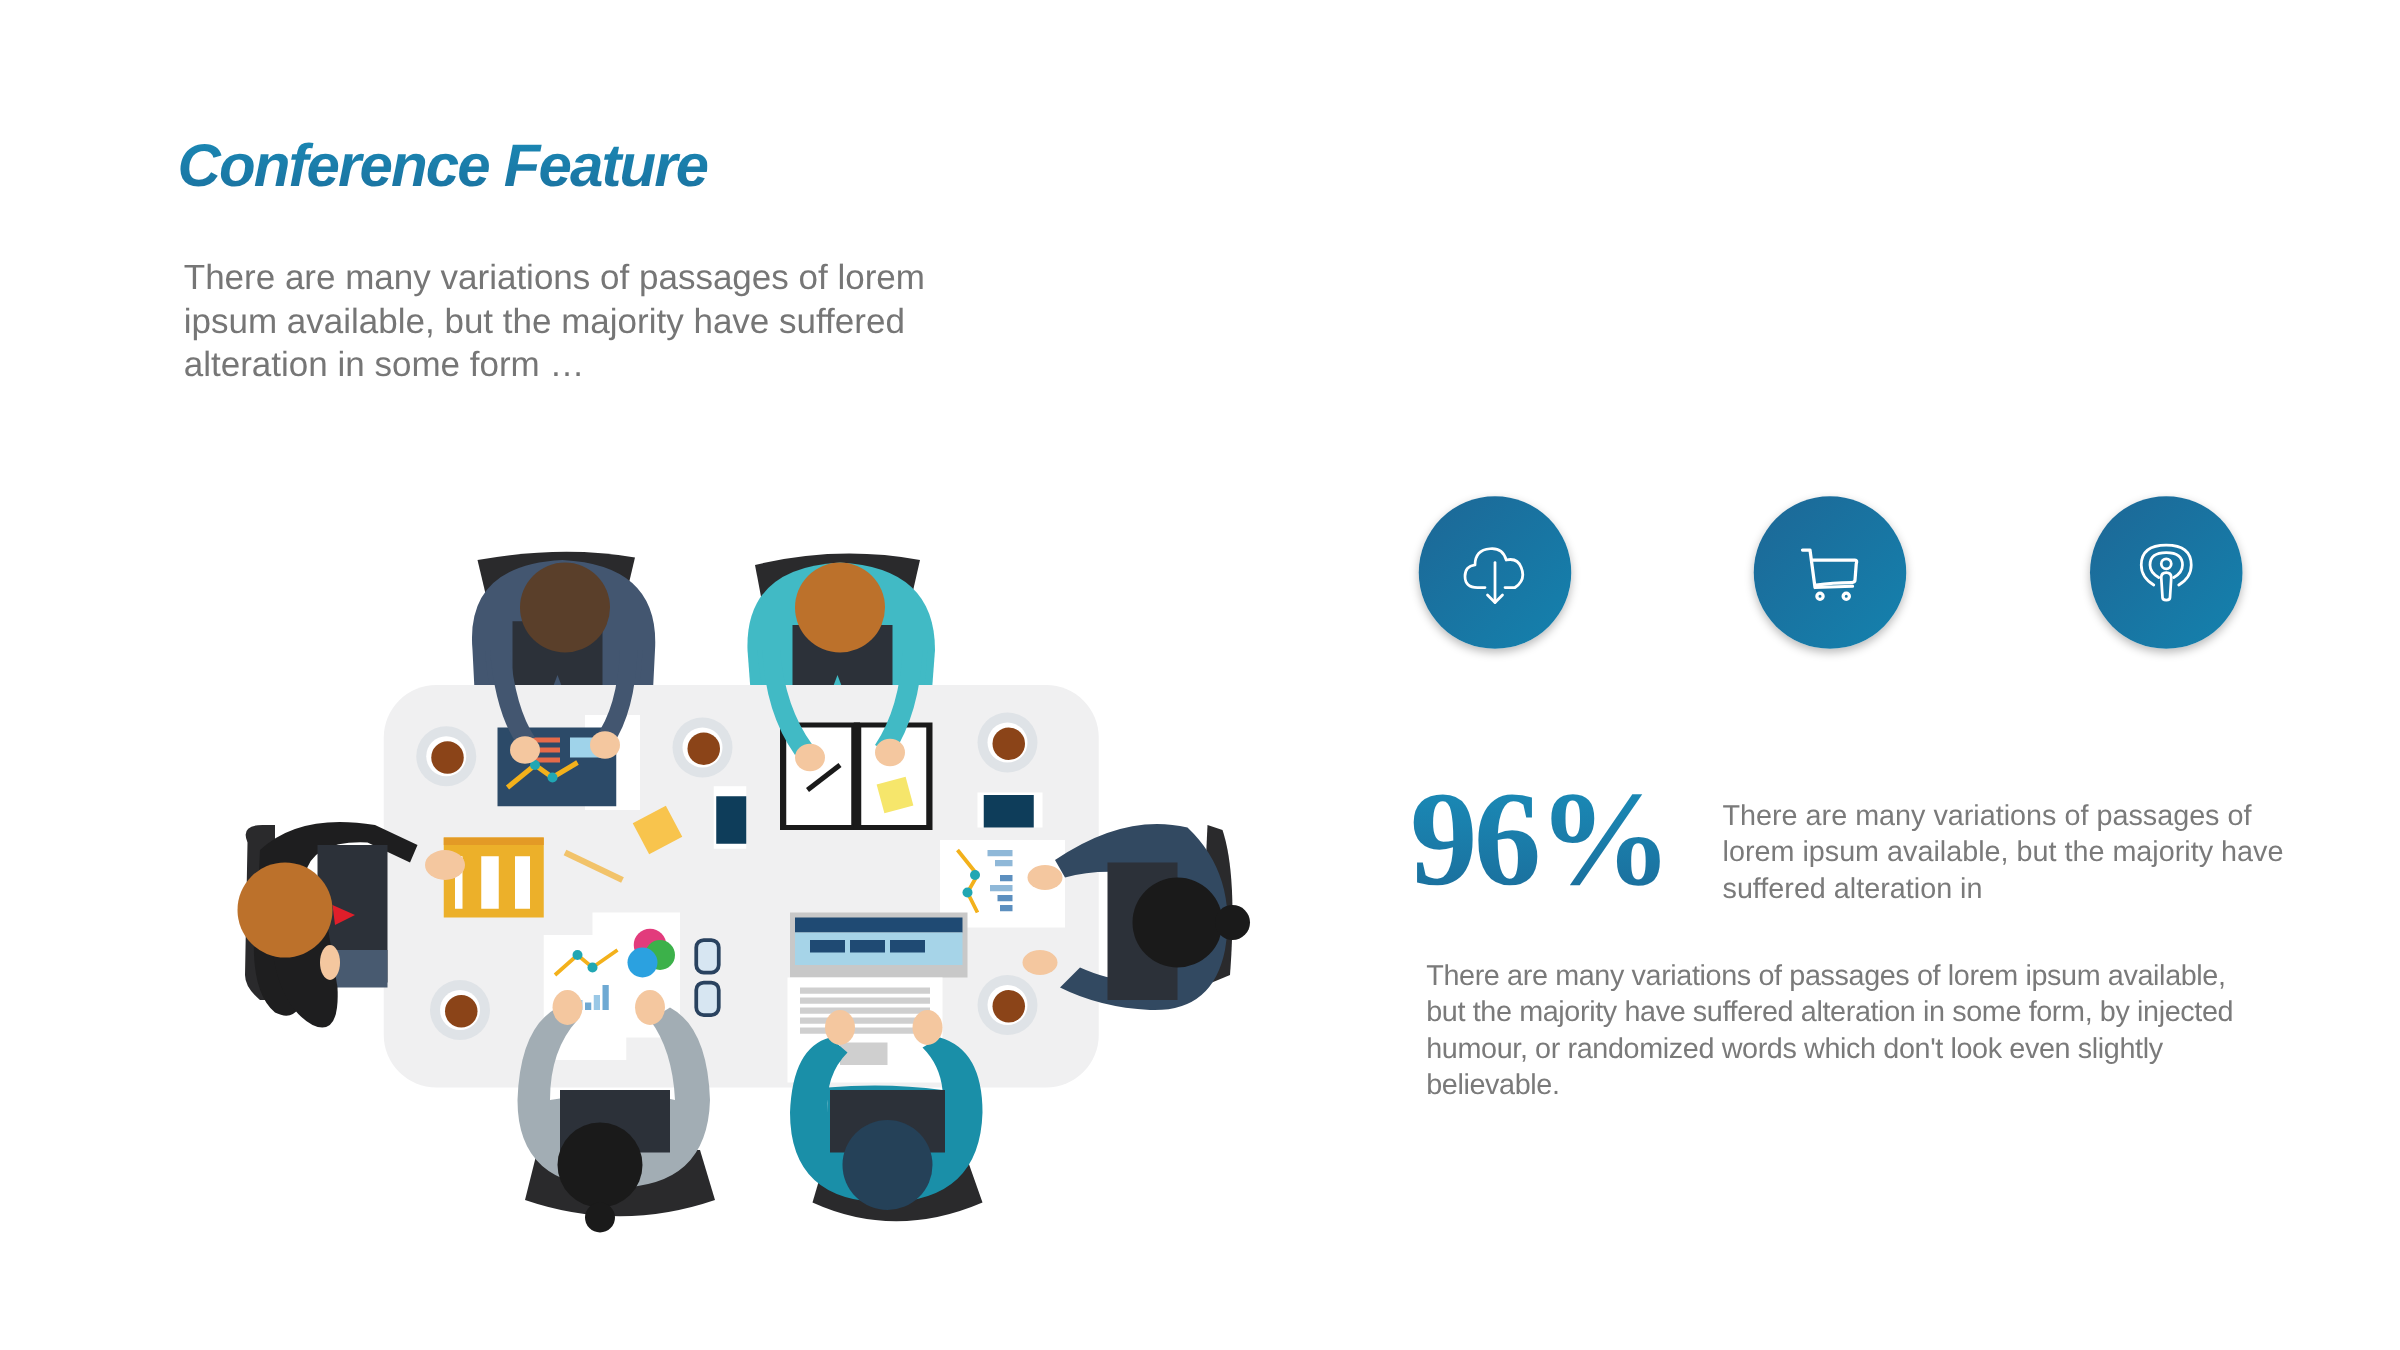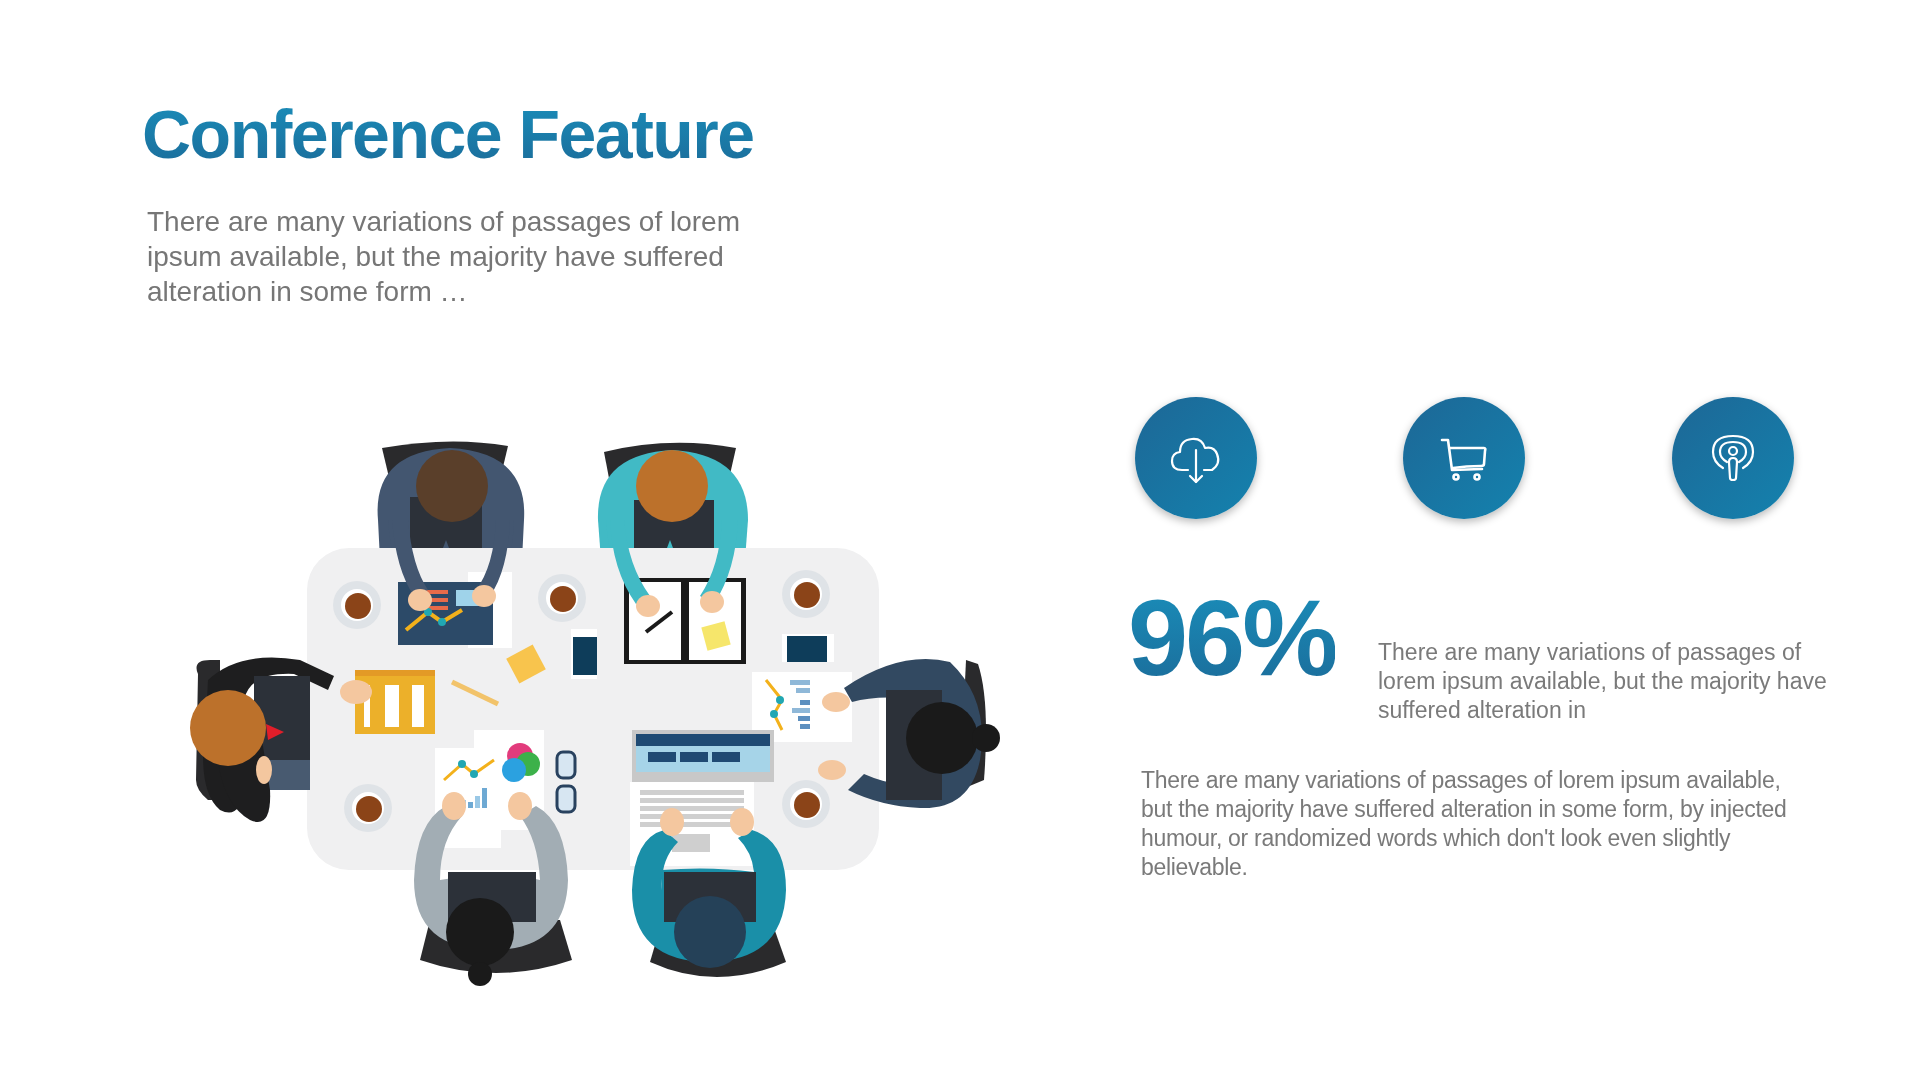--- a/index.html
+++ b/index.html
@@ -4,41 +4,41 @@
 <style>
   html, body { margin:0; padding:0; }
   body {
     width:1920px; height:1080px; position:relative; overflow:hidden;
     background:#ffffff;
     font-family:"Liberation Sans", sans-serif;
   }
   .title {
     position:absolute; left:142px; top:94px;
     font-family:"Liberation Sans", sans-serif;
-    font-weight:700; font-size:68px; line-height:80px; letter-spacing:-1.5px;
+    font-weight:700; font-size:48px; line-height:80px; letter-spacing:-1.5px;
     white-space:nowrap;
     background:linear-gradient(180deg,#1a8fbb 0%,#1b6a98 100%);
-    -webkit-background-clip:text; background-clip:text; color:transparent;
+    -webkit-background-clip:text; background-clip:text; color:transparent;font-style:italic;
   }
   .intro {
     position:absolute; left:147px; top:204px; width:660px;
     font-size:28px; line-height:35px; color:#767676;
     font-family:"Liberation Sans", sans-serif;
   }
   .illustration { position:absolute; left:0; top:0; width:1920px; height:1080px; }
   .icon-circle {
     position:absolute; width:122px; height:122px; border-radius:50%;
     background:linear-gradient(135deg,#1d6796 0%,#1482ae 100%);
     box-shadow:0 3px 8px rgba(0,0,0,0.28);
     display:flex; align-items:center; justify-content:center;
   }
   .icon-circle svg { width:64px; height:64px; }
   .stat-value {
-    position:absolute; left:1128px; top:578px;
-    font-family:Liberation Sans, sans-serif;
+    position:absolute; left:1128px; top:612px;
+    font-family:Liberation Serif, serif;
     font-weight:700; font-size:108px; line-height:120px; letter-spacing:-3px;
     background:linear-gradient(180deg,#1a8fbb 0%,#1b6a98 100%);
     -webkit-background-clip:text; background-clip:text; color:transparent;
     white-space:nowrap;
   }
   .stat-desc {
     position:absolute; left:1378px; top:638px; width:450px;
     font-size:23px; line-height:29px; color:#7a7a7a;
   }
   .body-para {

